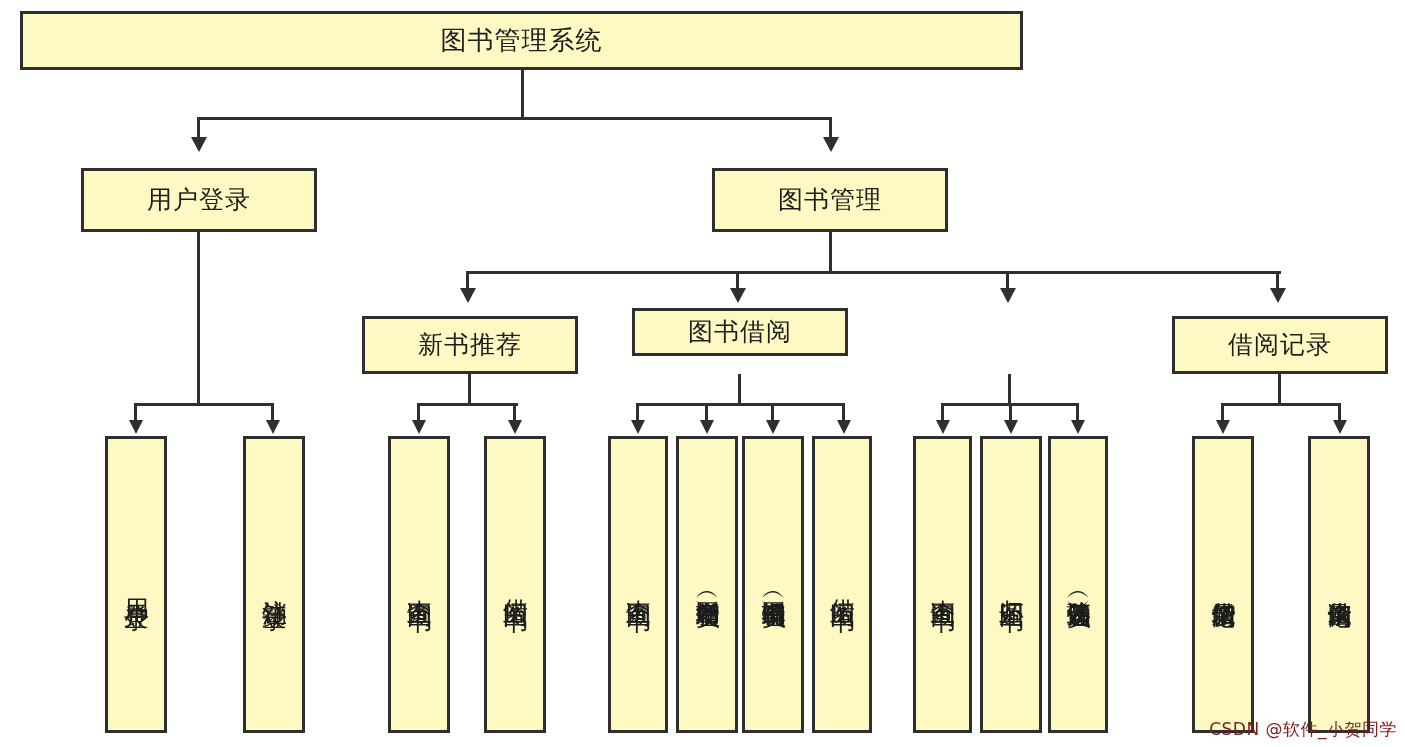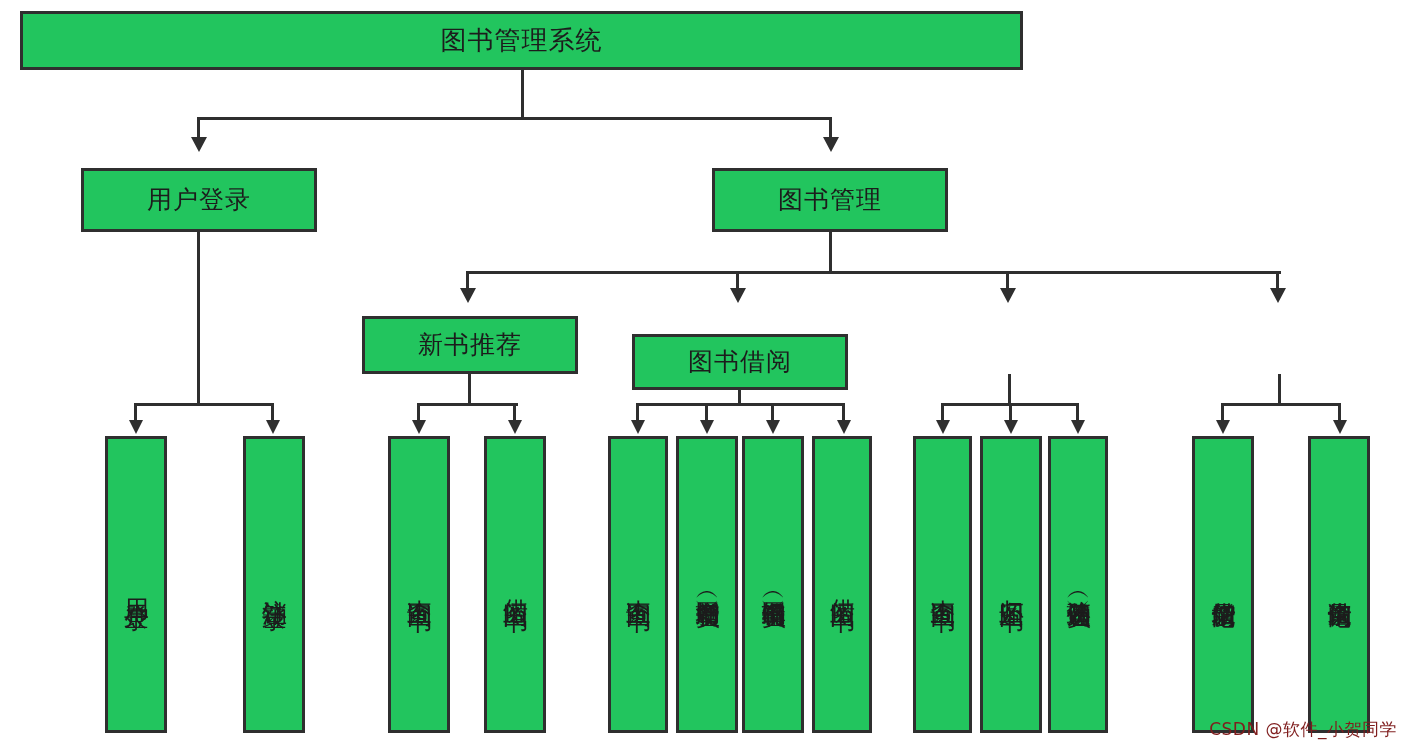--- a/index.html
+++ b/index.html
@@ -10,21 +10,21 @@
     overflow:hidden;
     position:relative;
   }
   #canvas{position:absolute;left:0;top:0;width:1405px;height:747px;}
 
   
   .node{
     position:absolute;
     box-sizing:border-box;
     border:3px solid #2f2f2f;
-    background:#22c55e;
+    background:#fef9c3;
     display:flex;
     align-items:center;
     justify-content:center;
     color:#1c1c1c;
     z-index:3;
   }
   .node .lbl{
     display:block;
     text-align:center;
     line-height:1.04;
@@ -37,21 +37,21 @@
   
   #root{left:20px;top:11px;width:1003px;height:59px;}
   #root .lbl{font-size:26px;}
 
   
   #n-login{left:81px;top:168px;width:236px;height:64px;}
   #n-bookmgmt{left:712px;top:168px;width:236px;height:64px;}
 
   
   #n-newbook{left:362px;top:316px;width:216px;height:58px;}
-  #n-borrow{left:632px;top:334px;width:216px;height:56px;}
+  #n-borrow{left:632px;top:308px;width:216px;height:48px;}
   #n-current{left:902px;top:316px;width:216px;height:58px;}
   #n-record{left:1172px;top:316px;width:216px;height:58px;}
 
   
   .v-node{
     top:436px;height:297px;
     align-items:center;
     justify-content:center;
     padding:4px 0;
   }
@@ -187,20 +187,23 @@
   <div class="node h-node" id="n-newbook">
     <span class="lbl">新书推荐</span>
   </div>
 
   <div class="node h-node" id="n-bookmgmt">
     <span class="lbl">图书管理</span>
   </div>
   <div class="node h-node" id="n-borrow">
     <span class="lbl">图书借阅</span>
   </div>
+  <div class="node h-node" id="n-record">
+    <span class="lbl">借阅记录</span>
+  </div>
 
   <div class="node v-node" id="l-1">
     <span class="lbl">用户登录</span>
   </div>
   <div class="node v-node" id="l-2">
     <span class="lbl">注销登录</span>
   </div>
   <div class="node v-node" id="l-3">
     <span class="lbl">查询图书</span>
   </div>

